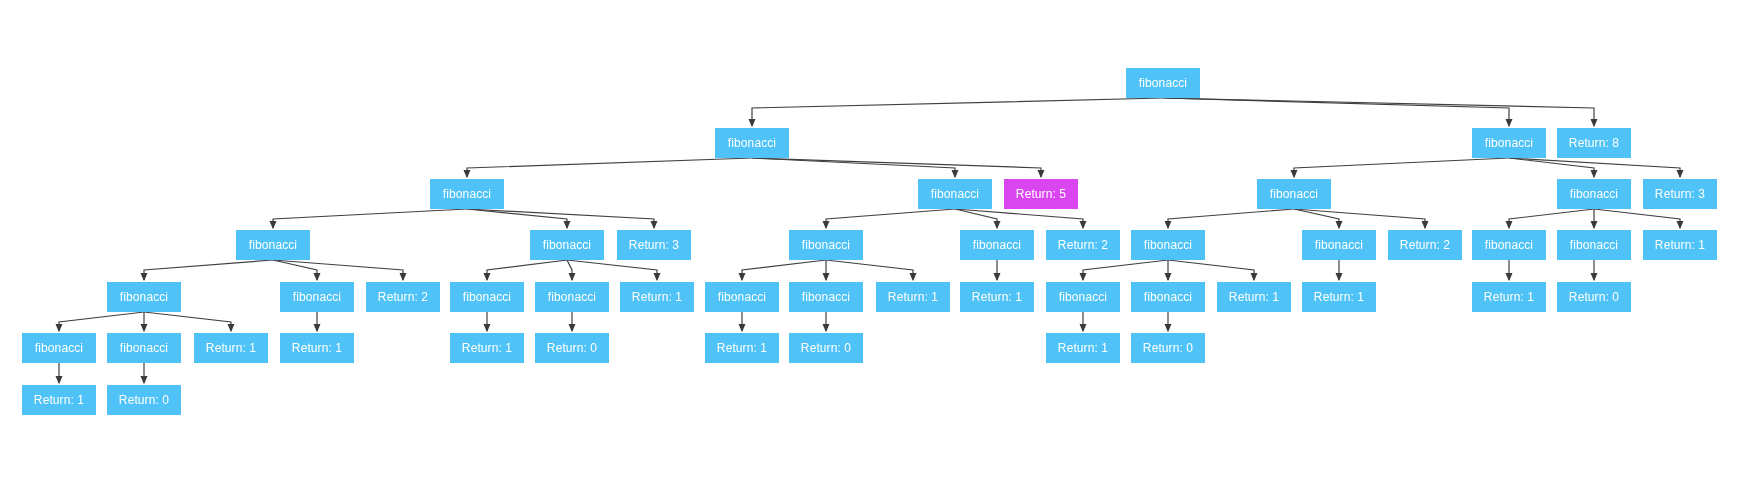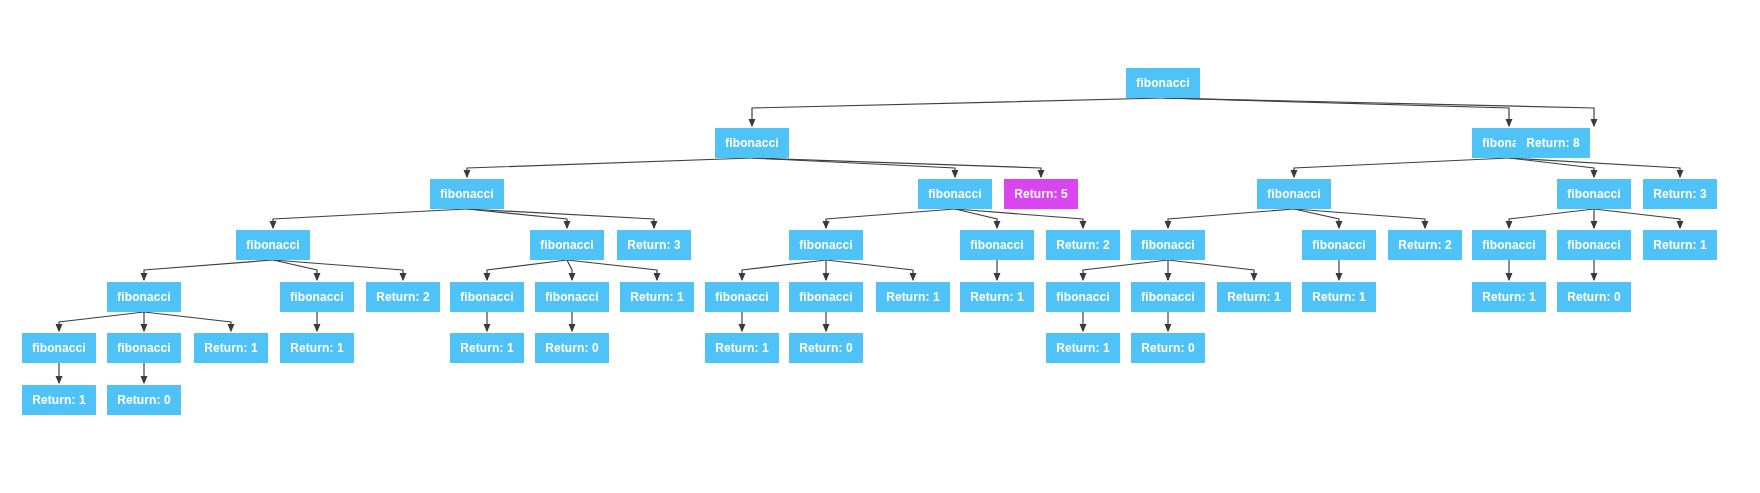--- a/index.html
+++ b/index.html
@@ -27,21 +27,21 @@
   }
   .node {
     position: absolute;
     box-sizing: border-box;
     display: flex;
     align-items: center;
     justify-content: center;
     background: #4fc3f7;
     color: #ffffff;
     font-size: 12px;
-    font-weight: bold;
+    font-weight: normal;
     font-family: "Liberation Sans", sans-serif;
     letter-spacing: 0.1px;
     white-space: nowrap;
     line-height: 1;
     user-select: none;
   }
 </style>
 </head>
 <body>
 
@@ -101,21 +101,21 @@
         <path d="M1083,312 L1083,322 L1083,331" fill="none" stroke="#404040" stroke-width="1.2" marker-end="url(#arrowhead)"></path>
         <path d="M1168,312 L1168,322 L1168,331" fill="none" stroke="#404040" stroke-width="1.2" marker-end="url(#arrowhead)"></path>
         <path d="M59,363 L59,373 L59,383" fill="none" stroke="#404040" stroke-width="1.2" marker-end="url(#arrowhead)"></path>
         <path d="M144,363 L144,373 L144,383" fill="none" stroke="#404040" stroke-width="1.2" marker-end="url(#arrowhead)"></path>
       </g>
   </svg>
   <div id="nodes">
       <div class="node" style="left: 1126px; top: 68px; width: 74px; height: 30px; background: rgb(79, 195, 247); color: rgb(255, 255, 255);">fibonacci</div>
       <div class="node" style="left: 715px; top: 128px; width: 74px; height: 30px; background: rgb(79, 195, 247); color: rgb(255, 255, 255);">fibonacci</div>
       <div class="node" style="left: 1472px; top: 128px; width: 74px; height: 30px; background: rgb(79, 195, 247); color: rgb(255, 255, 255);">fibonacci</div>
-      <div class="node" style="left: 1516px; top: 128px; width: 74px; height: 30px; background: rgb(79, 195, 247); color: rgb(255, 255, 255);">Return: 8</div>
+      <div class="node" style="left: 1557px; top: 128px; width: 74px; height: 30px; background: rgb(79, 195, 247); color: rgb(255, 255, 255);">Return: 8</div>
       <div class="node" style="left: 430px; top: 179px; width: 74px; height: 30px; background: rgb(79, 195, 247); color: rgb(255, 255, 255);">fibonacci</div>
       <div class="node" style="left: 918px; top: 179px; width: 74px; height: 30px; background: rgb(79, 195, 247); color: rgb(255, 255, 255);">fibonacci</div>
       <div class="node" style="left: 1004px; top: 179px; width: 74px; height: 30px; background: #d946ef; color: rgb(255, 255, 255);">Return: 5</div>
       <div class="node" style="left: 1257px; top: 179px; width: 74px; height: 30px; background: rgb(79, 195, 247); color: rgb(255, 255, 255);">fibonacci</div>
       <div class="node" style="left: 1557px; top: 179px; width: 74px; height: 30px; background: rgb(79, 195, 247); color: rgb(255, 255, 255);">fibonacci</div>
       <div class="node" style="left: 1643px; top: 179px; width: 74px; height: 30px; background: rgb(79, 195, 247); color: rgb(255, 255, 255);">Return: 3</div>
       <div class="node" style="left: 236px; top: 230px; width: 74px; height: 30px; background: rgb(79, 195, 247); color: rgb(255, 255, 255);">fibonacci</div>
       <div class="node" style="left: 530px; top: 230px; width: 74px; height: 30px; background: rgb(79, 195, 247); color: rgb(255, 255, 255);">fibonacci</div>
       <div class="node" style="left: 617px; top: 230px; width: 74px; height: 30px; background: rgb(79, 195, 247); color: rgb(255, 255, 255);">Return: 3</div>
       <div class="node" style="left: 789px; top: 230px; width: 74px; height: 30px; background: rgb(79, 195, 247); color: rgb(255, 255, 255);">fibonacci</div>

